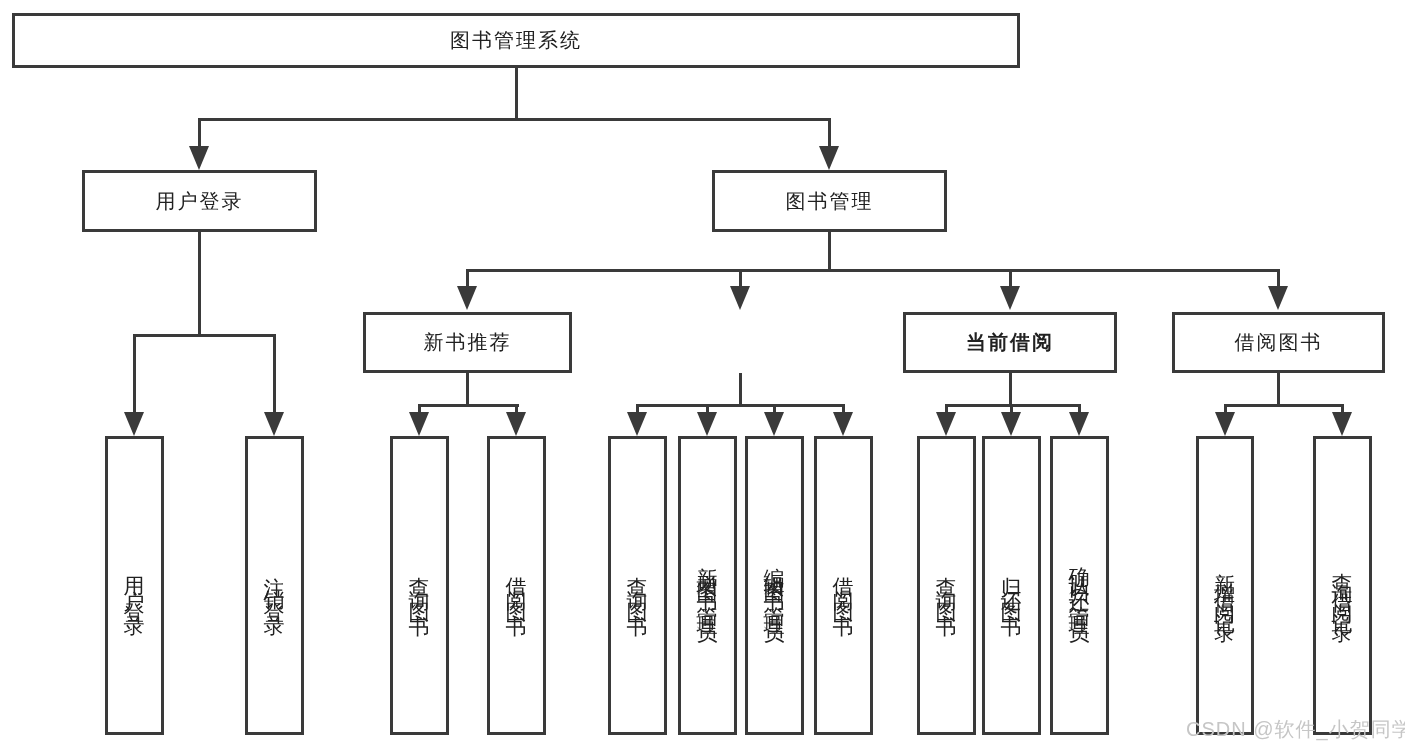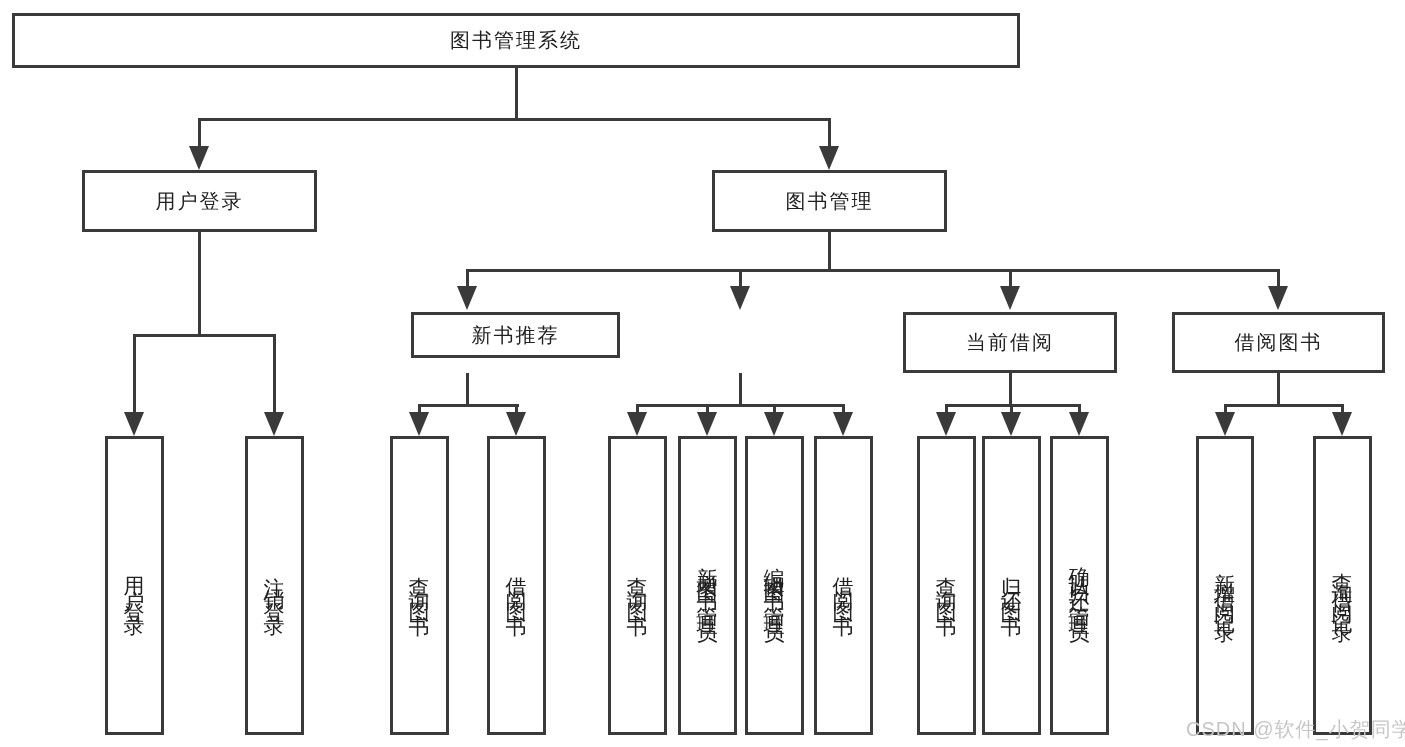--- a/index.html
+++ b/index.html
@@ -40,24 +40,24 @@
     <span>图书管理系统</span>
   </div>
 
   <div class="box hbox" style="left:82px;top:170px;width:235px;height:62px;">
     <span>用户登录</span>
   </div>
   <div class="box hbox" style="left:712px;top:170px;width:235px;height:62px;text-align:right;">
     <span>图书管理</span>
   </div>
 
-  <div class="box hbox" style="left:363px;top:312px;width:209px;height:46px;margin-left:48px;">
+  <div class="box hbox" style="left:363px;top:312px;width:209px;height:61px;">
     <span>新书推荐</span>
   </div>
-  <div class="box hbox" style="left:903px;top:312px;width:214px;height:61px;">
+  <div class="box hbox" style="left:903px;top:312px;width:214px;height:61px;font-weight:bold;">
     <span>当前借阅</span>
   </div>
   <div class="box hbox" style="left:1172px;top:312px;width:213px;height:61px;">
     <span>借阅图书</span>
   </div>
 
   <div class="box leaf s" style="left:105px;top:436px;width:59px;height:299px;">
     <span>用户登录</span>
   </div>
   <div class="box leaf s" style="left:245px;top:436px;width:59px;height:299px;">

